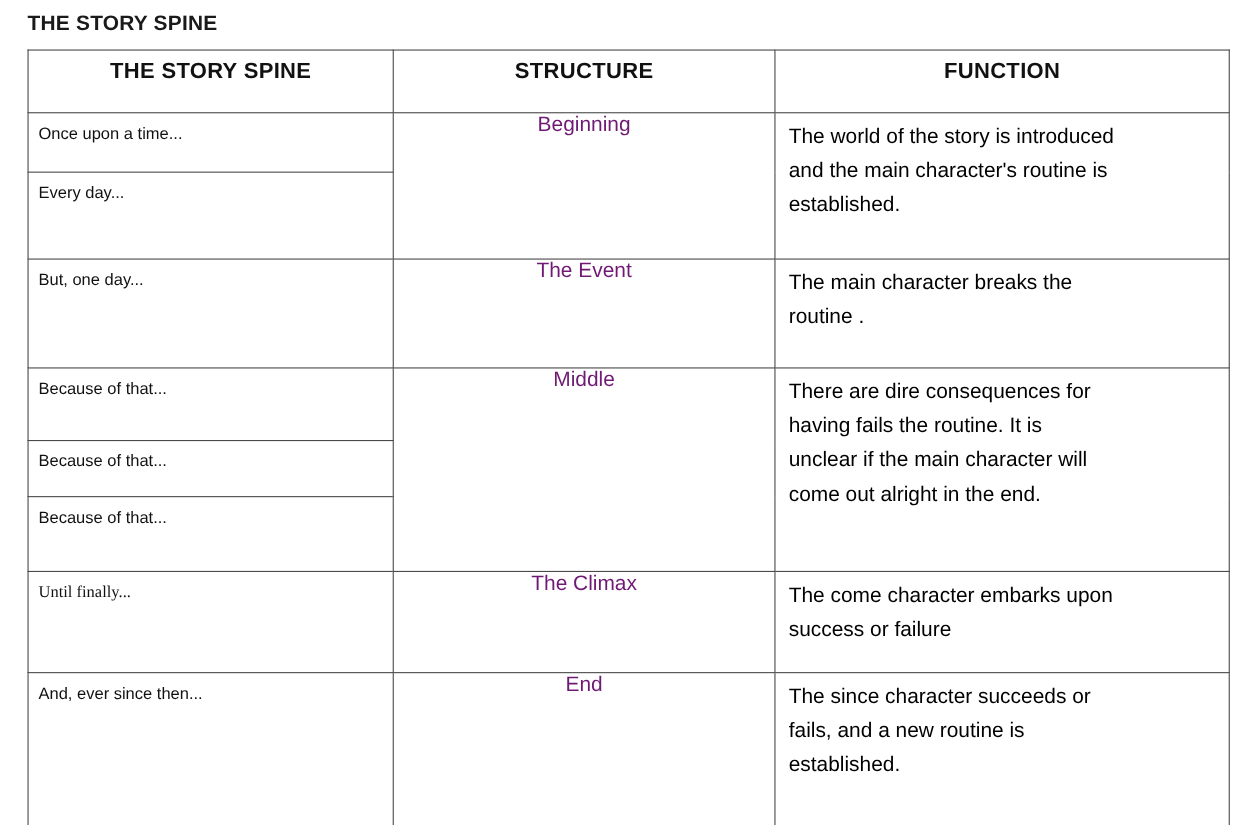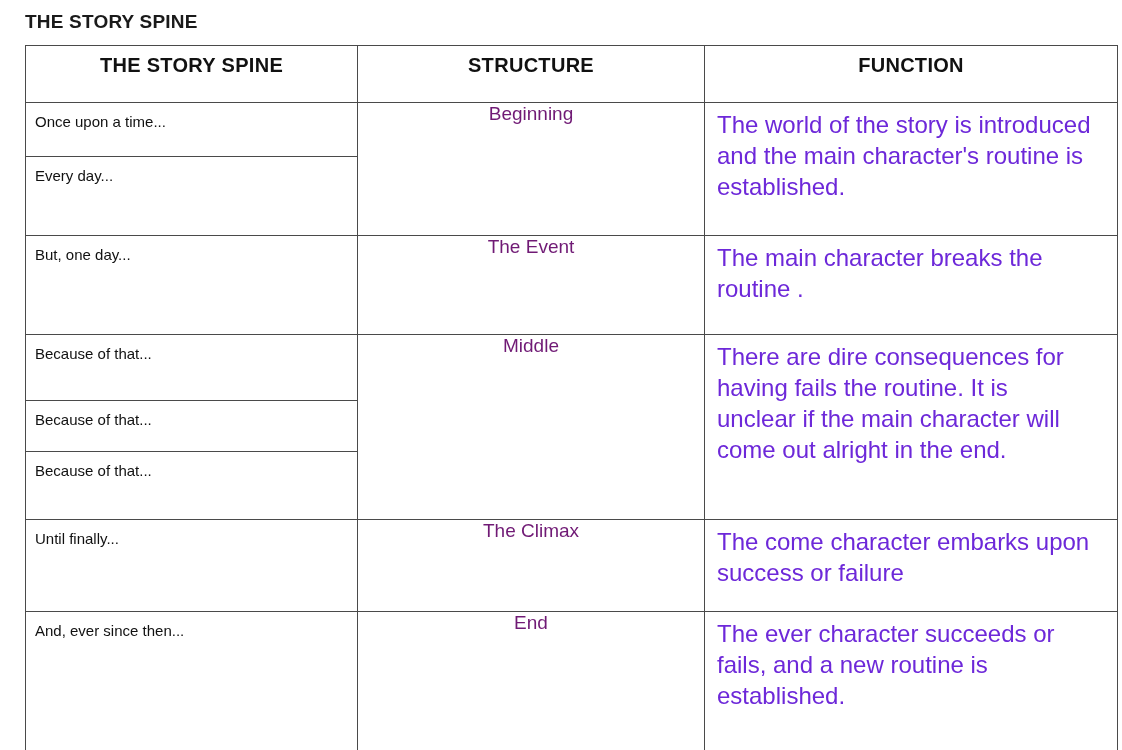--- a/index.html
+++ b/index.html
@@ -94,35 +94,35 @@
     display: block;
     font-size: 19px;
     line-height: 22px;
     color: #701a75;
   }
 
   
   .func-cell { vertical-align: top; }
   .func-text {
     display: block;
-    font-size: 24px;
+    font-size: 19px;
     line-height: 31px;
     padding: 6px 10px 0 12px;
-    color: #6d28d9;
+    color: #000000;
   }
   .func-text .ln { display: block; white-space: nowrap; }
 
   
   .h-53  { height: 53px; }
   .h-78  { height: 78px; }
   .h-98  { height: 98px; }
   .h-65  { height: 65px; }
   .h-50  { height: 50px; }
   .h-67  { height: 67px; }
-  .h-91  { height: 91px; }
+  .h-91  { height: 91px; font-family: Liberation Serif, serif; }
   .h-139 { height: 139px; }
 </style>
 </head>
 <body>
 
 <div class="page">
 
   <div class="doc-title">THE STORY SPINE</div>
 
   <table class="spine-table">
@@ -228,21 +228,21 @@
 
       <tr>
         <td class="spine-cell h-139">
           <span class="spine-text">And, ever since then...</span>
         </td>
         <td class="struct-cell">
           <span class="struct-text">End</span>
         </td>
         <td class="func-cell">
           <span class="func-text">
-            <span class="ln">The ever character succeeds or</span>
+            <span class="ln">The since character succeeds or</span>
             <span class="ln">fails, and a new routine is</span>
             <span class="ln">established.</span>
           </span>
         </td>
       </tr>
 
     </tbody>
   </table>
 
 </div>

